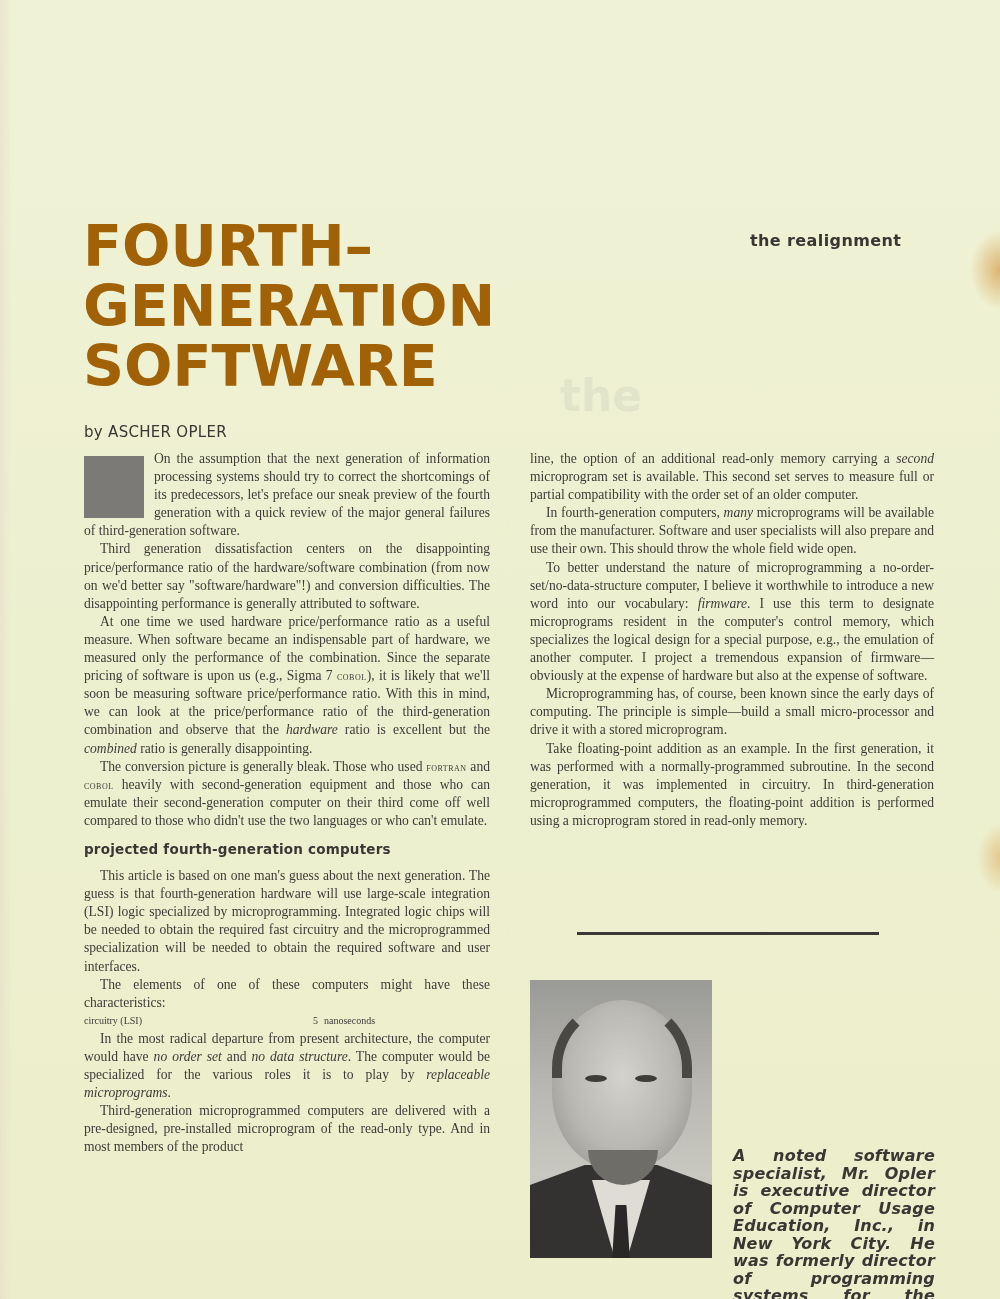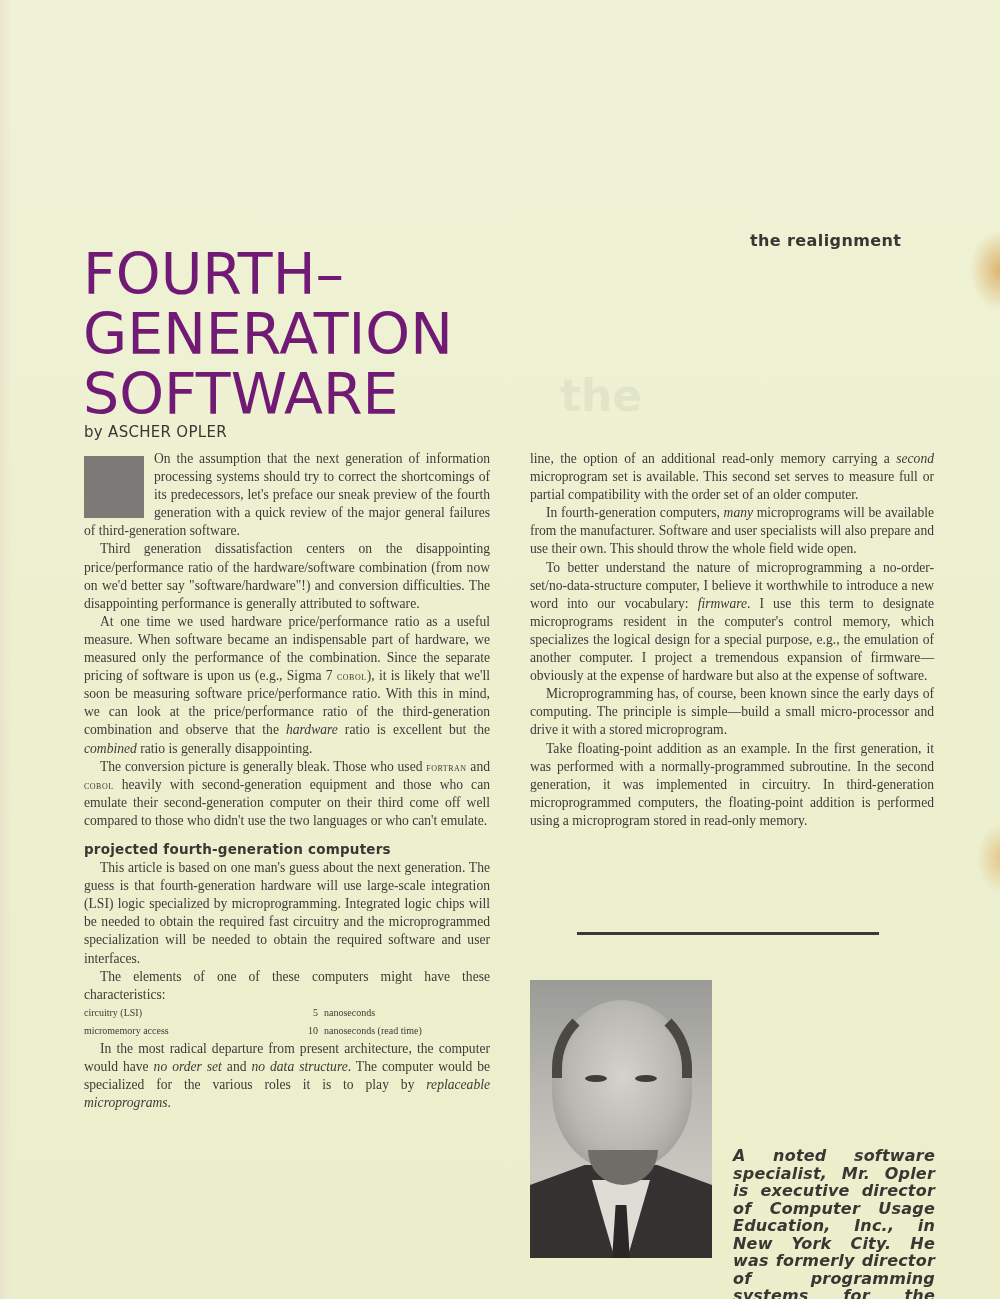--- a/index.html
+++ b/index.html
@@ -15,23 +15,23 @@
     color: #3a3633;
     font-family: "Liberation Serif", serif;
   }
   .bleed {
     position: absolute; left: 560px; top: 370px;
     font-family: "DejaVu Sans", sans-serif; font-weight: bold;
     color: rgba(120,130,130,0.10); font-size: 44px;
     pointer-events: none;
   }
   .title {
-    position: absolute; left: 83px; top: 244px;
-    font-family: "DejaVu Sans", sans-serif; font-weight: normal;
-    font-size: 57px; line-height: 60px; color: #701a75;
+    position: absolute; left: 83px; top: 216px;
+    font-family: "DejaVu Sans", sans-serif; font-weight: bold;
+    font-size: 57px; line-height: 60px; color: #a16207;
     letter-spacing: 0px;
   }
   .title div { white-space: nowrap; }
   .byline {
     position: absolute; left: 84px; top: 423px;
     font-family: "DejaVu Sans", sans-serif; font-size: 15px; color: #3a3634;
     letter-spacing: 0.3px;
   }
   .kicker {
     position: absolute; left: 750px; top: 231px;
@@ -45,21 +45,21 @@
   .col-left { left: 84px; top: 450px; width: 406px; }
   .col-right { left: 530px; top: 450px; width: 404px; }
   .col p { text-indent: 16px; }
   .col p.noindent { text-indent: 0; }
   .dropcap {
     float: left; width: 60px; height: 62px; background: #7c7a76;
     margin: 6px 10px 2px 0;
   }
   .subhead {
     font-family: "DejaVu Sans", sans-serif; font-weight: bold;
-    font-size: 13.5px; color: #3a3634; margin-top: 10px; margin-bottom: 1px;
+    font-size: 13.5px; color: #3a3634; margin-top: 10px; margin-bottom: 9px;
     letter-spacing: 0.2px;
   }
   .spec-table { width: 100%; border-collapse: collapse; font-size: 10px; line-height: 18.1px; }
   .spec-table td { padding: 0; vertical-align: top; }
   .spec-table td.name { width: 200px; }
   .spec-table td.val { width: 40px; text-align: right; padding-right: 6px; }
   .sc { font-variant: small-caps; letter-spacing: 0.5px; font-size: 12px; }
   .rule {
     position: absolute; left: 577px; top: 932px; width: 302px; height: 3px;
     background: #3b3938;
@@ -127,28 +127,24 @@
   <div class="subhead">projected fourth-generation computers</div>
   <p>This article is based on one man's guess about the next generation. The guess is that fourth-generation hardware will use large-scale integration (LSI) logic specialized by microprogramming. Integrated logic chips will be needed to obtain the required fast circuitry and the microprogrammed specialization will be needed to obtain the required software and user interfaces.</p>
   <p>The elements of one of these computers might have these characteristics:</p>
   <table class="spec-table">
     <tbody>
         <tr>
       <td class="name">circuitry (LSI)</td>
       <td class="val">5</td>
       <td>nanoseconds</td>
     </tr>
-    <tr>
-      <td class="name">micromemory access</td>
-      <td class="val">10</td>
-      <td>nanoseconds (read time)</td>
-    </tr>
   </tbody>
     </table>
   <p><span>In the most radical departure from present architecture, the computer would have </span><em>no order set</em><span> and </span><em>no data structure</em><span>. The computer would be specialized for the various roles it is to play by </span><em>replaceable microprograms</em><span>.</span></p>
+  <p>Third-generation microprogrammed computers are delivered with a pre-designed, pre-installed microprogram of the read-only type. And in most members of the product</p>
 </div>
 
 <div class="col col-right">
   <p class="noindent"><span>line, the option of an additional read-only memory carrying a </span><em>second</em><span> microprogram set is available. This second set serves to measure full or partial compatibility with the order set of an older computer.</span></p>
   <p><span>In fourth-generation computers, </span><em>many</em><span> microprograms will be available from the manufacturer. Software and user specialists will also prepare and use their own. This should throw the whole field wide open.</span></p>
   <p><span>To better understand the nature of microprogramming a no-order-set/no-data-structure computer, I believe it worthwhile to introduce a new word into our vocabulary: </span><em>firmware</em><span>. I use this term to designate microprograms resident in the computer's control memory, which specializes the logical design for a special purpose, e.g., the emulation of another computer. I project a tremendous expansion of firmware—obviously at the expense of hardware but also at the expense of software.</span></p>
   <p>Microprogramming has, of course, been known since the early days of computing. The principle is simple—build a small micro-processor and drive it with a stored microprogram.</p>
   <p>Take floating-point addition as an example. In the first generation, it was performed with a normally-programmed subroutine. In the second generation, it was implemented in circuitry. In third-generation microprogrammed computers, the floating-point addition is performed using a microprogram stored in read-only memory.</p>
 </div>
 

